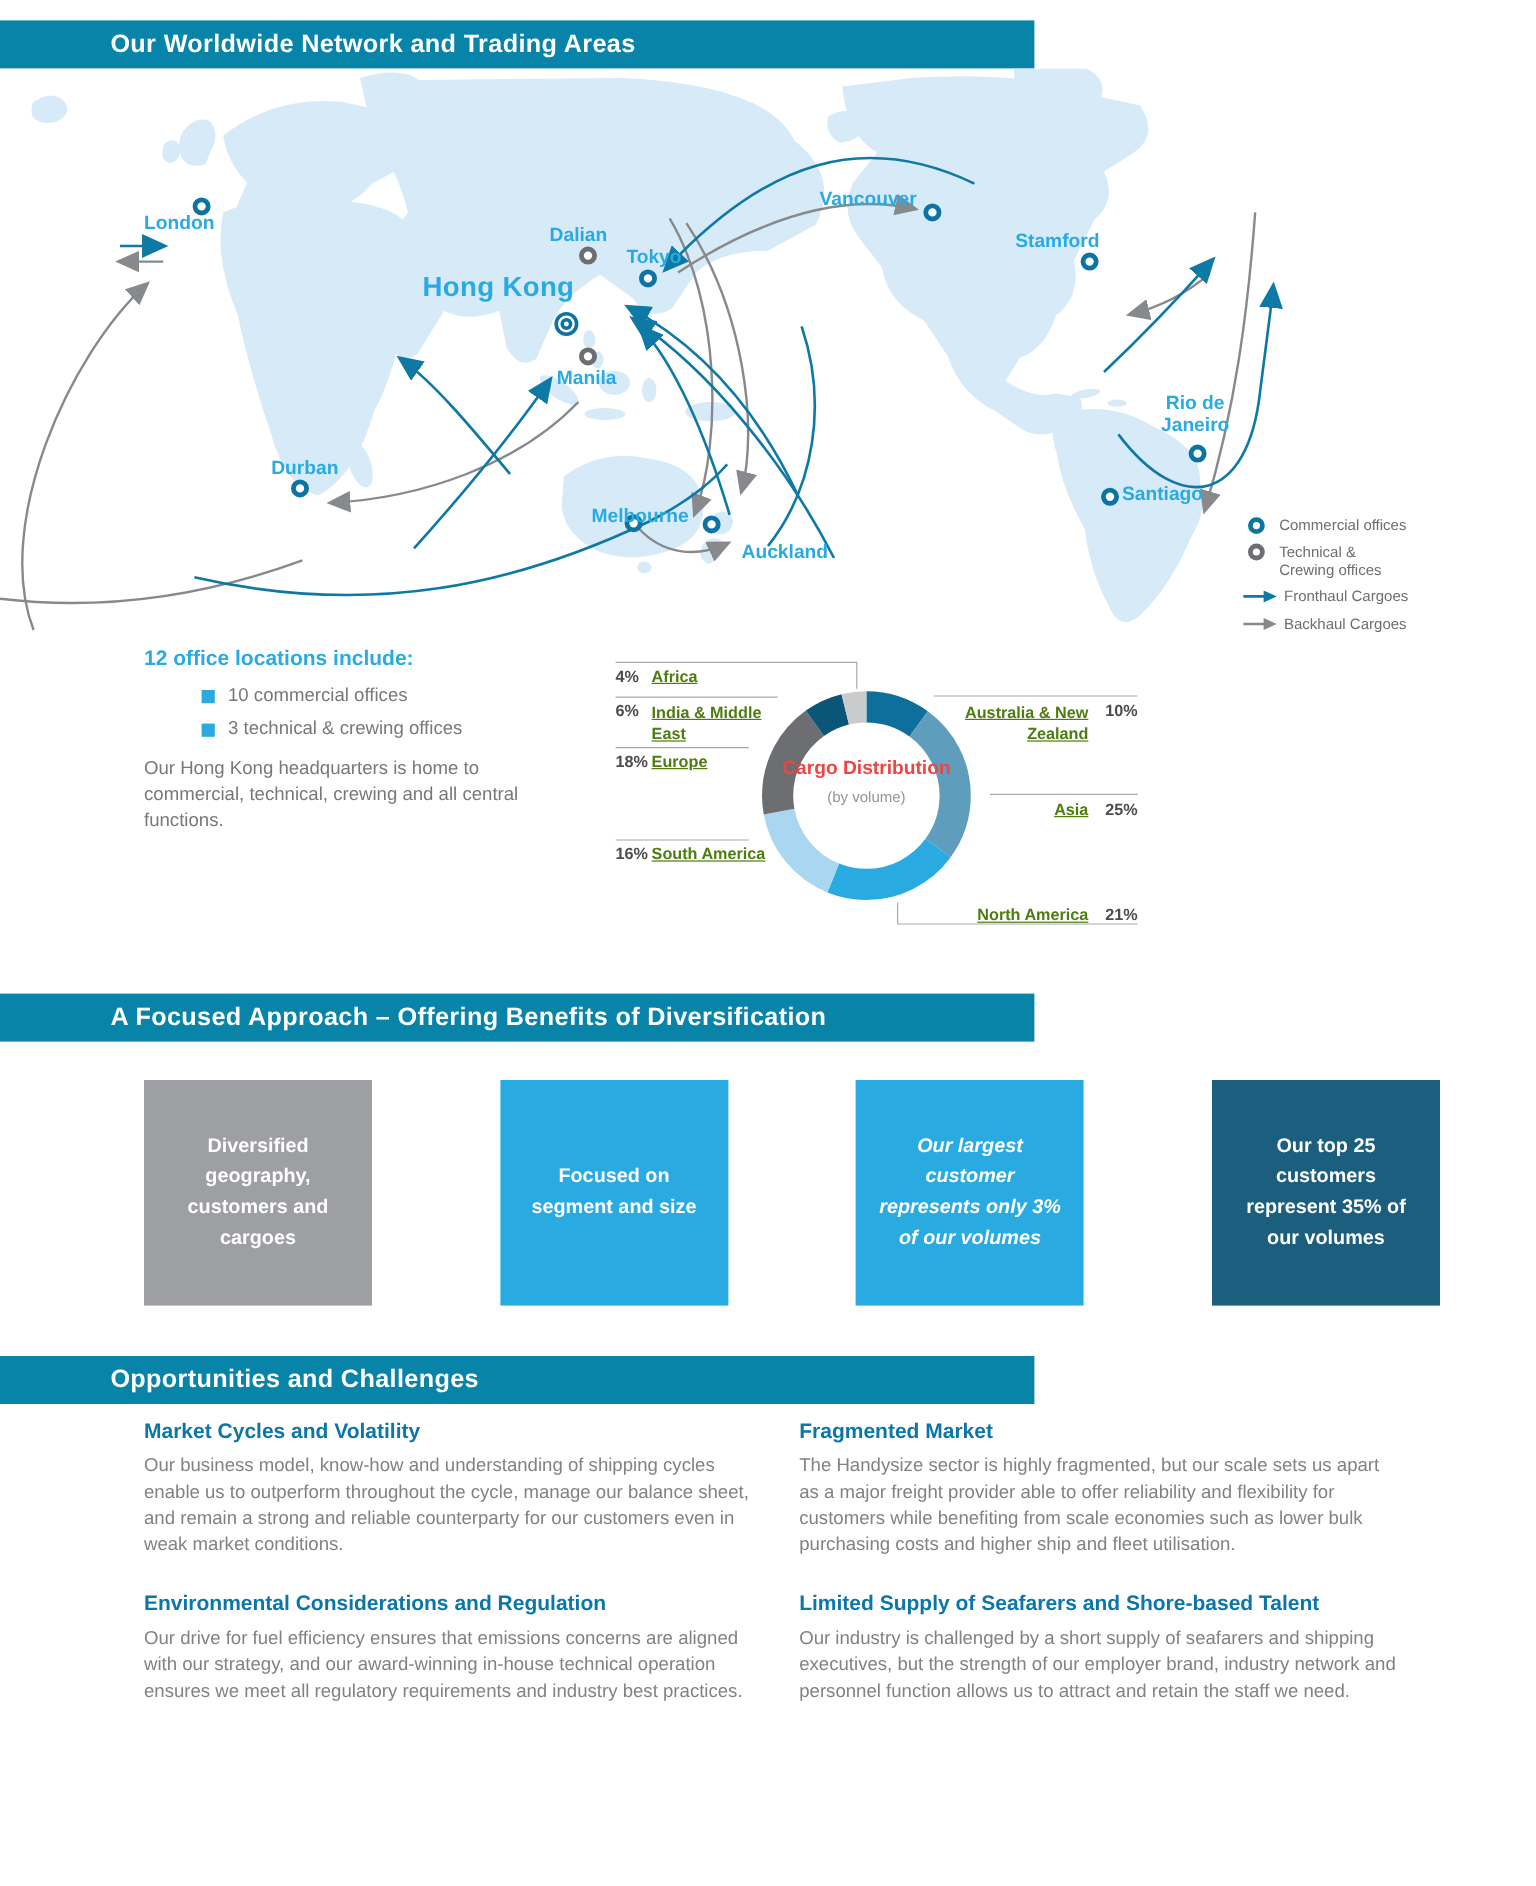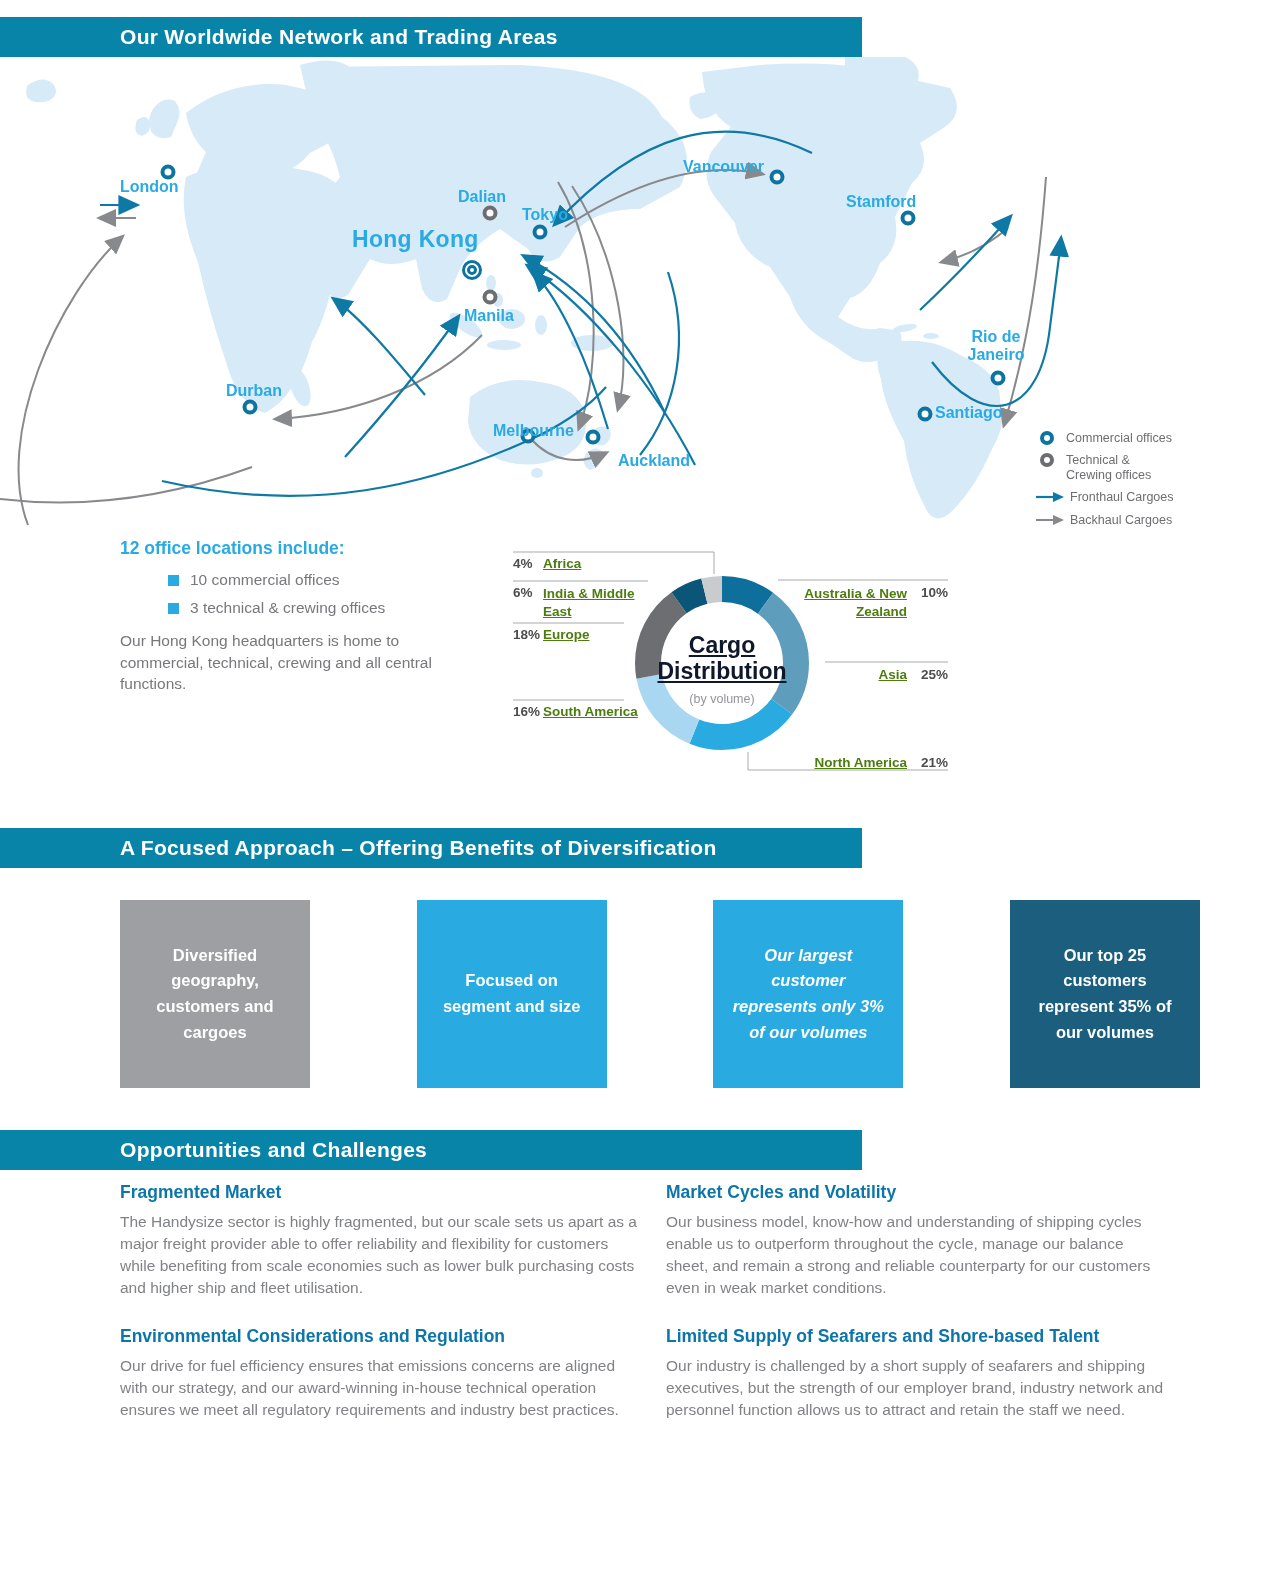--- a/index.html
+++ b/index.html
@@ -1,20 +1,20 @@
 <!DOCTYPE html>
 <html><head>
 <meta charset="utf-8">
 <style>
   html,body{margin:0;padding:0;background:#fff;}
   .page{position:relative;width:1280px;height:1572px;background:#fff;overflow:hidden;
         font-family:"Liberation Sans",sans-serif;}
   
   .banner{position:absolute;left:0;width:862px;height:40px;background:#0884a8;color:#fff;
-          display:flex;align-items:center;padding-left:120px;box-sizing:border-box;
+          display:flex;align-items:center;padding-left:92px;box-sizing:border-box;
           font-weight:bold;font-size:21px;letter-spacing:.3px;}
   #banner-1{top:17px}#banner-2{top:828px}#banner-3{top:1130px}
   
   .map-svg{position:absolute;top:57px;left:0;}
   .city{position:absolute;color:#29abe2;font-weight:bold;font-size:16px;white-space:nowrap;}
   .city.hk{font-size:23px;letter-spacing:.3px;}
   .city.wrap{white-space:normal;text-align:center;line-height:1.15;}
   .mk{position:absolute;box-sizing:border-box;border-radius:50%;background:#fff;transform:translate(-50%,-50%);}
   .mk.com{width:15px;height:15px;border:4px solid #0d74a2;}
   .mk.tech{width:15px;height:15px;border:4px solid #6d6e71;}
@@ -29,21 +29,21 @@
   
   .office{position:absolute;left:120px;top:538px;width:330px;}
   .office h3{margin:0 0 12px;color:#29abe2;font-size:17.5px;font-weight:bold;}
   .bullet{display:flex;align-items:center;color:#77787b;font-size:15.5px;margin-bottom:10px;margin-left:48px;}
   .bullet .sq{flex:none;width:11px;height:11px;background:#29abe2;margin-right:11px;}
   .note{color:#77787b;font-size:15.5px;line-height:1.4;margin-top:13px;}
   
   .chart-leaders{position:absolute;left:500px;top:540px;}
   #donut-svg{position:absolute;left:572px;top:513px;}
   .dc{position:absolute;left:642px;top:632px;width:160px;text-align:center;}
-  .dc .t{font-size:23px;font-weight:bold;color:#0f172a;line-height:1.15;text-decoration:underline;}
+  .dc .t{font-size:16px;font-weight:bold;color:#ef4444;line-height:1.15;}
   .dc .s{font-size:12.5px;color:#939598;margin-top:7px;}
   .dl{position:absolute;font-size:13.5px;font-weight:bold;display:flex;align-items:flex-start;}
   .dl .p{color:#4d4d4f;}
   .dl .n{color:#4d7c0f;text-decoration:underline;}
   .dl.l{left:513px;}
   .dl.l .p{width:30px;}
   .dl.r{left:748px;width:200px;justify-content:flex-end;text-align:right;}
   .dl.r .p{margin-left:14px;}
   .w94{width:94px;display:inline-block;}
   .w104{width:106px;display:inline-block;}
@@ -288,26 +288,26 @@
       <span>Our top 25 customers represent 35% of our volumes</span>
     </div>
   </div>
 
   <div class="banner" id="banner-3">
     <span>Opportunities and Challenges</span>
   </div>
 
   <div class="opps">
     <div class="sec">
+      <h4>Market Cycles and Volatility</h4>
+      <p>Our business model, know-how and understanding of shipping cycles enable us to outperform throughout the cycle, manage our balance sheet, and remain a strong and reliable counterparty for our customers even in weak market conditions.</p>
+    </div>
+    <div class="sec">
       <h4>Fragmented Market</h4>
       <p>The Handysize sector is highly fragmented, but our scale sets us apart as a major freight provider able to offer reliability and flexibility for customers while benefiting from scale economies such as lower bulk purchasing costs and higher ship and fleet utilisation.</p>
-    </div>
-    <div class="sec">
-      <h4>Market Cycles and Volatility</h4>
-      <p>Our business model, know-how and understanding of shipping cycles enable us to outperform throughout the cycle, manage our balance sheet, and remain a strong and reliable counterparty for our customers even in weak market conditions.</p>
     </div>
     <div class="sec">
       <h4>Environmental Considerations and Regulation</h4>
       <p>Our drive for fuel efficiency ensures that emissions concerns are aligned with our strategy, and our award-winning in-house technical operation ensures we meet all regulatory requirements and industry best practices.</p>
     </div>
     <div class="sec">
       <h4>Limited Supply of Seafarers and Shore-based Talent</h4>
       <p>Our industry is challenged by a short supply of seafarers and shipping executives, but the strength of our employer brand, industry network and personnel function allows us to attract and retain the staff we need.</p>
     </div>
   </div>

